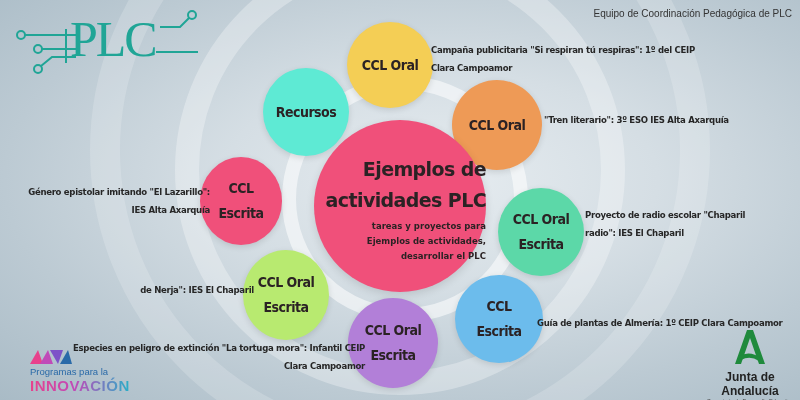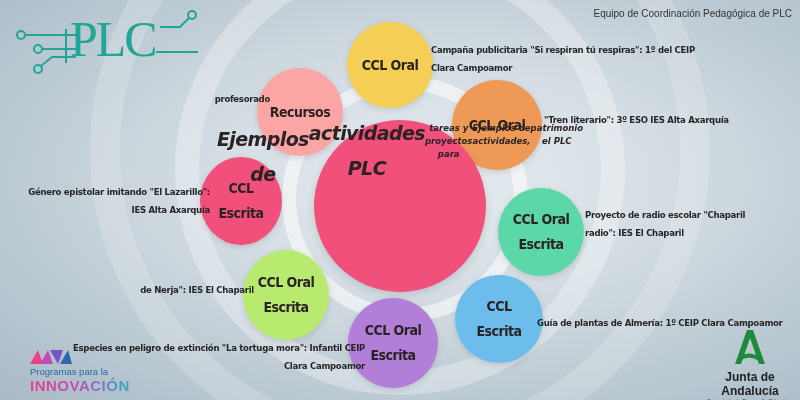--- a/index.html
+++ b/index.html
@@ -29,22 +29,22 @@
   .desc {
     position: absolute; font-size: 9.5px; font-weight: bold; color: #262626;
     line-height: 18px; letter-spacing: -0.3px;
     font-family: "DejaVu Sans Condensed", "DejaVu Sans", sans-serif;
   }
   .desc.right { text-align: right; }
 
   .center {
     position: absolute; left: 314px; top: 120px; width: 172px; height: 172px;
     border-radius: 50%; background: #f0507a;
-    display: flex; align-items: flex-start; justify-content: center;
-    color: #2b2224; text-align: center; box-shadow: 0 3px 8px rgba(0,0,0,0.12); font-style: italic;
+    display: flex; flex-direction: column; align-items: flex-end; justify-content: center;
+    color: #2b2224; text-align: center; box-shadow: 0 3px 8px rgba(0,0,0,0.12);
   }
   .center .title { font-size: 19px; font-weight: bold; line-height: 35px; letter-spacing: -0.6px; margin-top: 2px; }
   .center .sub { font-size: 8.5px; font-weight: bold; line-height: 13px; color: #2b2224; margin-top: 2px; }
 
   .header-text {
     position: absolute; right: 8px; top: 8px; font-size: 10px; color: #333;
     font-family: "Liberation Sans", sans-serif;
   }
   .plc-logo { position: absolute; left: 8px; top: 5px; width: 190px; height: 70px; }
   .plc-word {
@@ -92,25 +92,24 @@
 </div>
 
 <div class="circle" style="left:347px;top:22px;width:86px;height:86px;background:#f4ce55;">
   <div class="lbl">CCL Oral</div>
 </div>
 <div class="desc" style="left:431px;top:41px;">
   <div>Campaña publicitaria "Si respiran tú respiras": 1º del CEIP</div>
   <div>Clara  Campoamor</div>
 </div>
 
-<div class="circle" style="left:257px;top:68px;width:86px;height:88px;background:#fca5a5;">
+<div class="circle" style="left:263px;top:68px;width:86px;height:88px;background:#5eead4;">
   <div class="lbl">Recursos</div>
 </div>
 <div class="desc right" style="left:100px;top:90px;width:170px;">
-  <div>profesorado</div>
 </div>
 
 <div class="circle" style="left:452px;top:80px;width:90px;height:90px;background:#ee9a56;">
   <div class="lbl">CCL Oral</div>
 </div>
 <div class="desc" style="left:544px;top:111px;">
   <div>"Tren literario": 3º ESO IES Alta Axarquía</div>
 </div>
 
 <div class="circle" style="left:200px;top:157px;width:82px;height:88px;background:#f0507a;">
@@ -120,21 +119,21 @@
 <div class="desc right" style="left:10px;top:183px;width:200px;">
   <div>Género epistolar imitando "El Lazarillo":</div>
   <div>IES Alta Axarquía</div>
 </div>
 
 <div class="center">
   <div class="title">Ejemplos de</div>
   <div class="title" style="margin-top:-4px;">actividades PLC</div>
   <div class="sub">tareas y proyectos para</div>
   <div class="sub">Ejemplos de actividades,</div>
-  <div class="sub">patrimonio el PLC</div>
+  <div class="sub">desarrollar el PLC</div>
 </div>
 
 <div class="circle" style="left:498px;top:188px;width:86px;height:88px;background:#5cd8a8;">
   <div class="lbl">CCL Oral</div>
   <div class="lbl">Escrita</div>
 </div>
 <div class="desc" style="left:585px;top:206px;">
   <div>Proyecto de radio escolar "Chaparil</div>
   <div>radio": IES El Chaparil</div>
 </div>

